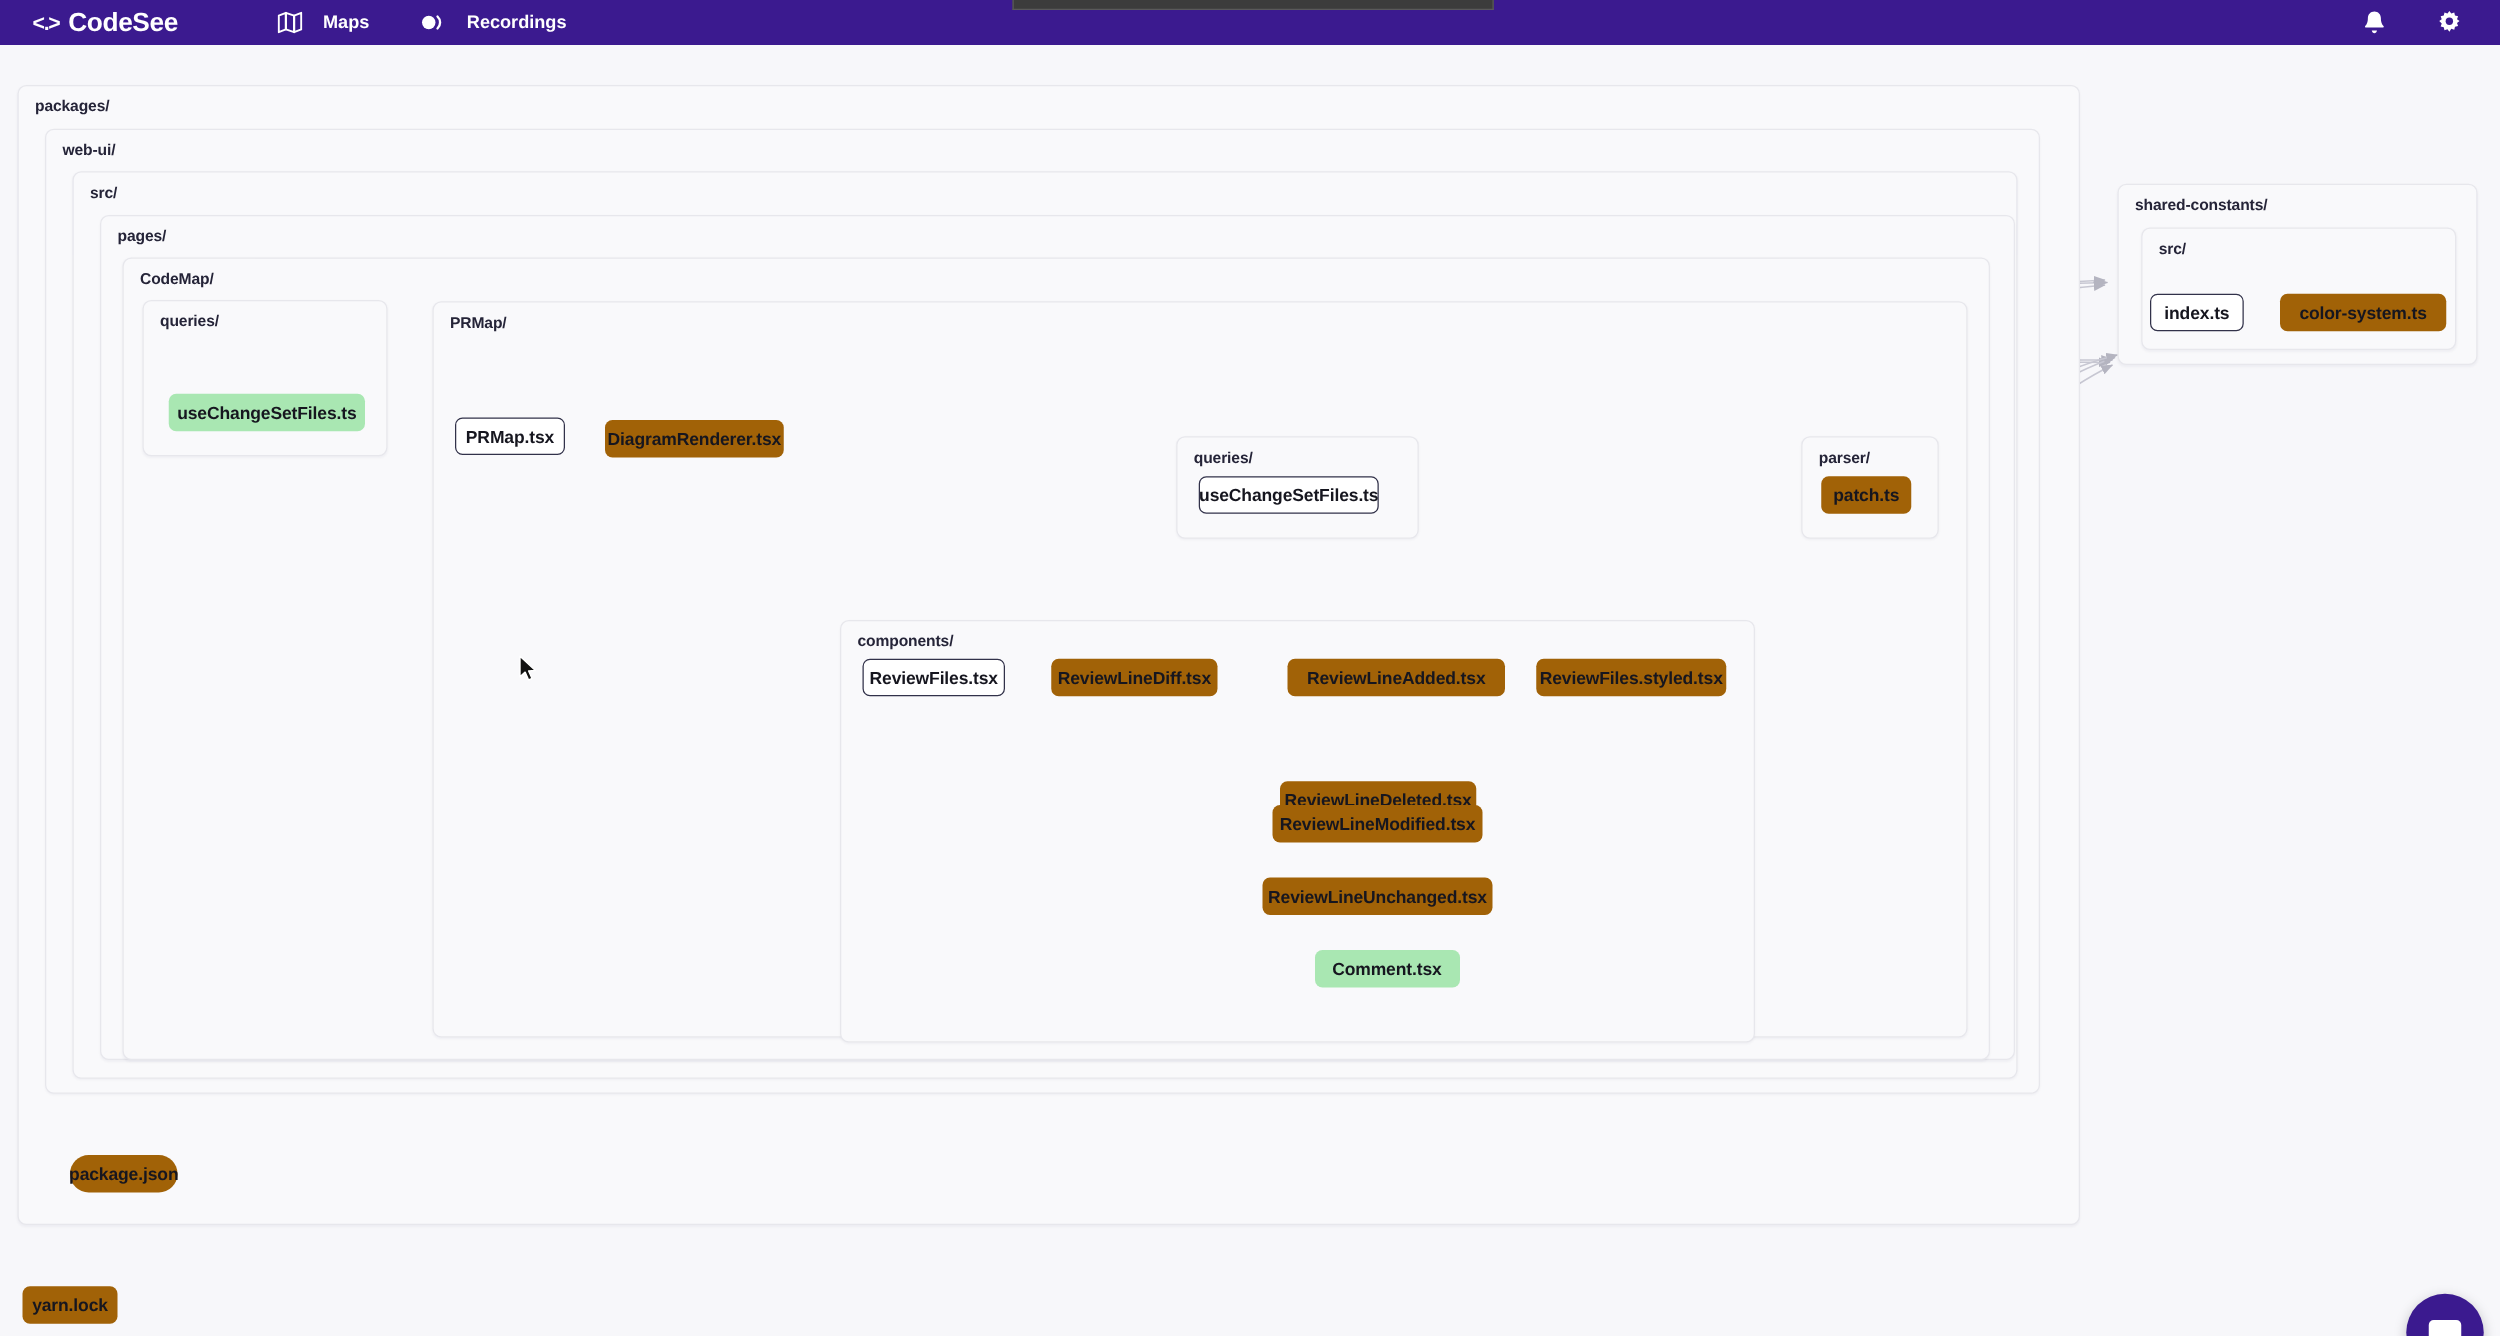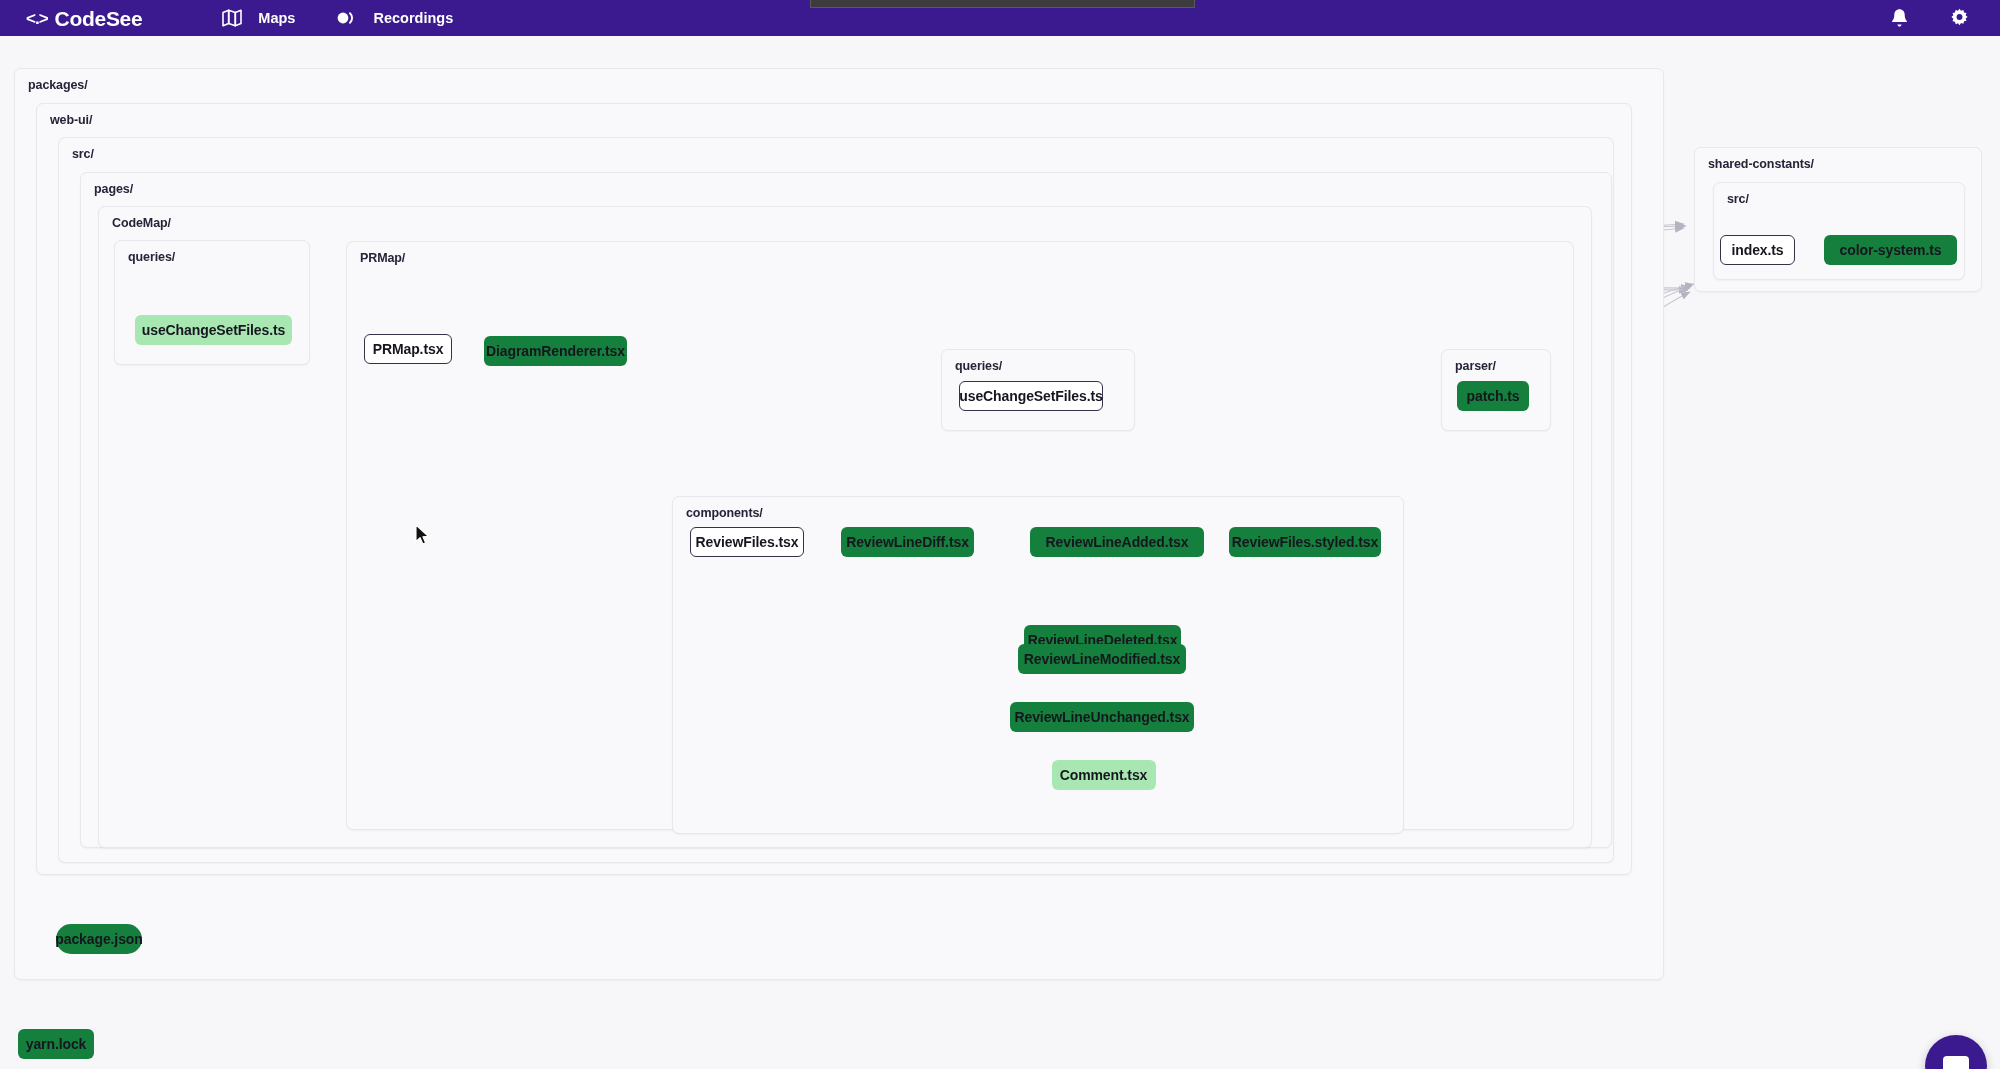--- a/index.html
+++ b/index.html
@@ -77,21 +77,21 @@
     height: 30px;
     border-radius: 6px;
     font-size: 14px; font-weight: 700;
     color: #16161f;
     white-space: nowrap;
     cursor: pointer;
     padding: 0 12px;
     letter-spacing: -0.1px;
     z-index: 10;
   }
-  .node.orange { background: #15803d; }
+  .node.orange { background: #a16207; }
   .node.green  { background: #a9e7b2; }
   .node.white  {
     background: #ffffff;
     border: 1.6px solid #32324a;
   }
 
   #cursor { position: absolute; z-index: 60; pointer-events: none; }
 
   #chat-bubble {
     position: absolute; left: 1925px; top: 1035px;
@@ -248,21 +248,21 @@
       <div class="node orange" style="left: 484px; top: 300px; width: 143px;">DiagramRenderer.tsx</div>
       <div class="node white" style="left: 959px; top: 345px; width: 144px;">useChangeSetFiles.ts</div>
       <div class="node orange" style="left: 1457px; top: 345px; width: 72px;">patch.ts</div>
       <div class="node white" style="left: 690px; top: 491px; width: 114px;">ReviewFiles.tsx</div>
       <div class="node orange" style="left: 841px; top: 491px; width: 133px;">ReviewLineDiff.tsx</div>
       <div class="node orange" style="left: 1030px; top: 491px; width: 174px;">ReviewLineAdded.tsx</div>
       <div class="node orange" style="left: 1229px; top: 491px; width: 152px;">ReviewFiles.styled.tsx</div>
       <div class="node orange" style="left: 1024px; top: 549px; width: 157px; margin-top: 40px;">ReviewLineDeleted.tsx</div>
       <div class="node orange" style="left: 1018px; top: 608px; width: 168px;">ReviewLineModified.tsx</div>
       <div class="node orange" style="left: 1010px; top: 666px; width: 184px;">ReviewLineUnchanged.tsx</div>
-      <div class="node green" style="left: 1052px; top: 724px; width: 104px; padding-left: 11px;">Comment.tsx</div>
+      <div class="node green" style="left: 1052px; top: 724px; width: 116px; padding-left: 11px;">Comment.tsx</div>
       <div class="node white" style="left: 1720px; top: 199px; width: 75px;">index.ts</div>
       <div class="node orange" style="left: 1824px; top: 199px; width: 133px;">color-system.ts</div>
       <div class="node orange" style="left: 56px; top: 888px; width: 86px; border-radius: 15px;">package.json</div>
       <div class="node orange" style="left: 18px; top: 993px; width: 76px;">yarn.lock</div>
     </div>
 
   <svg id="cursor" width="18" height="24" viewBox="0 0 18 24" style="left: 415px; top: 488px;">
     <path d="M1,1 L1,17.5 L5.1,13.7 L7.9,20 L10.6,18.8 L7.9,12.7 L13.3,12.4 Z" fill="#111" stroke="#fff" stroke-width="1.1" stroke-linejoin="round"></path>
   </svg>
 </div>

